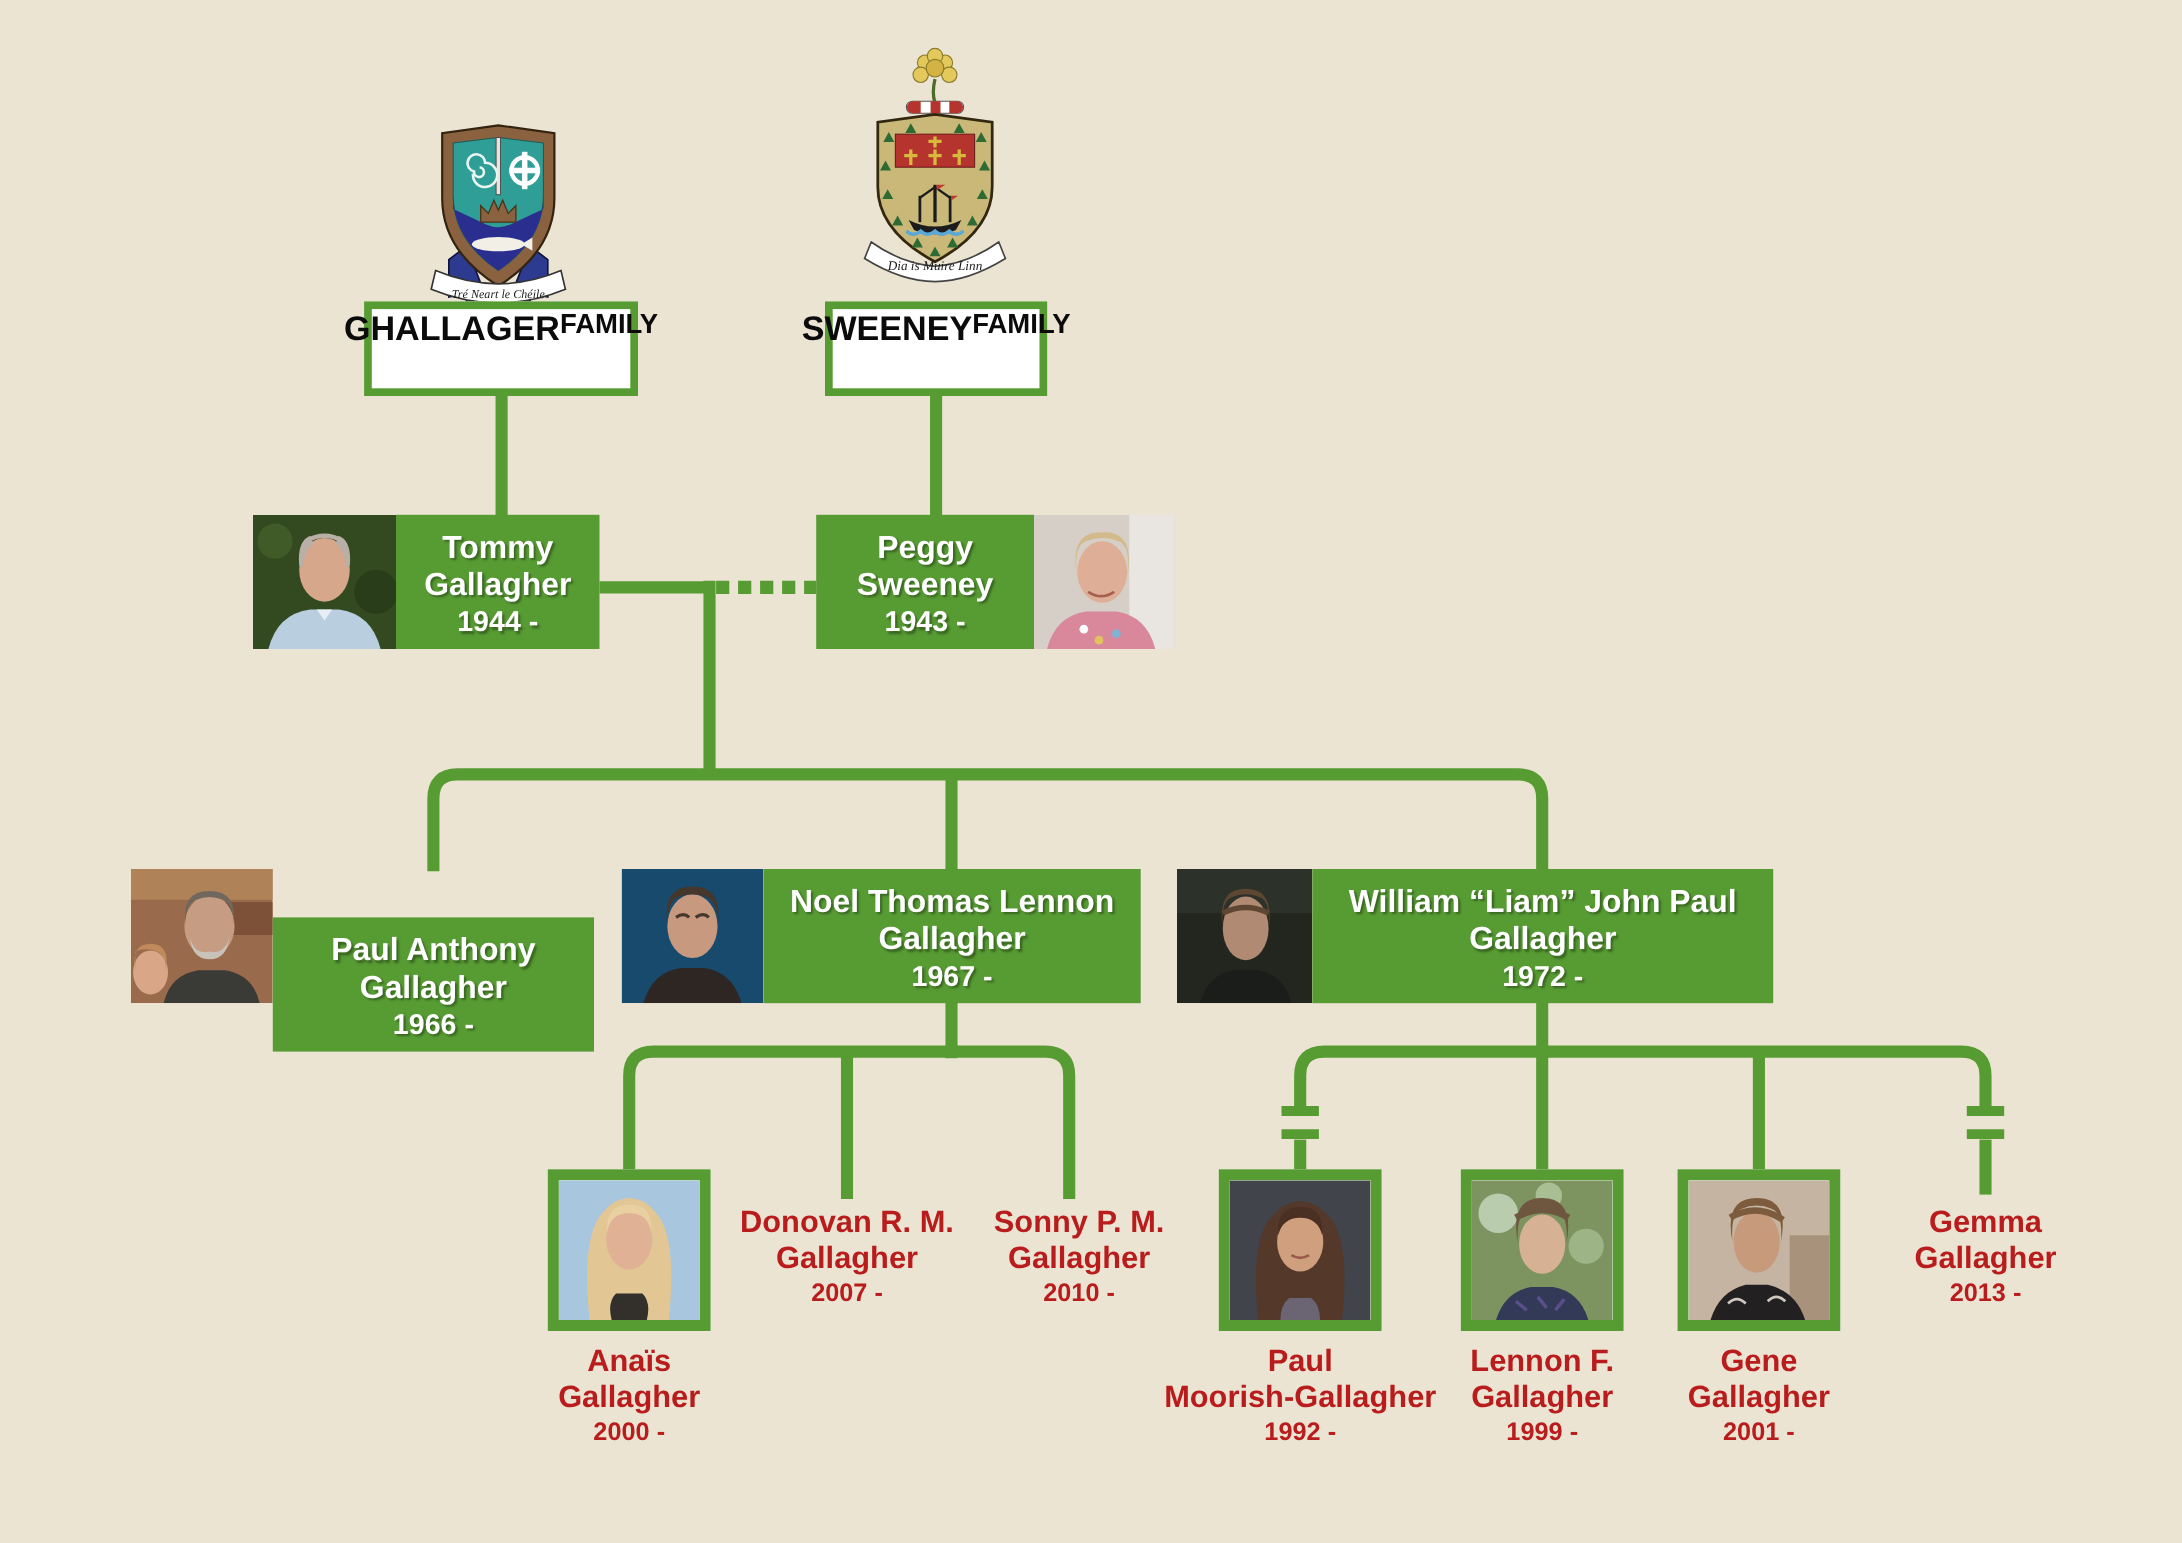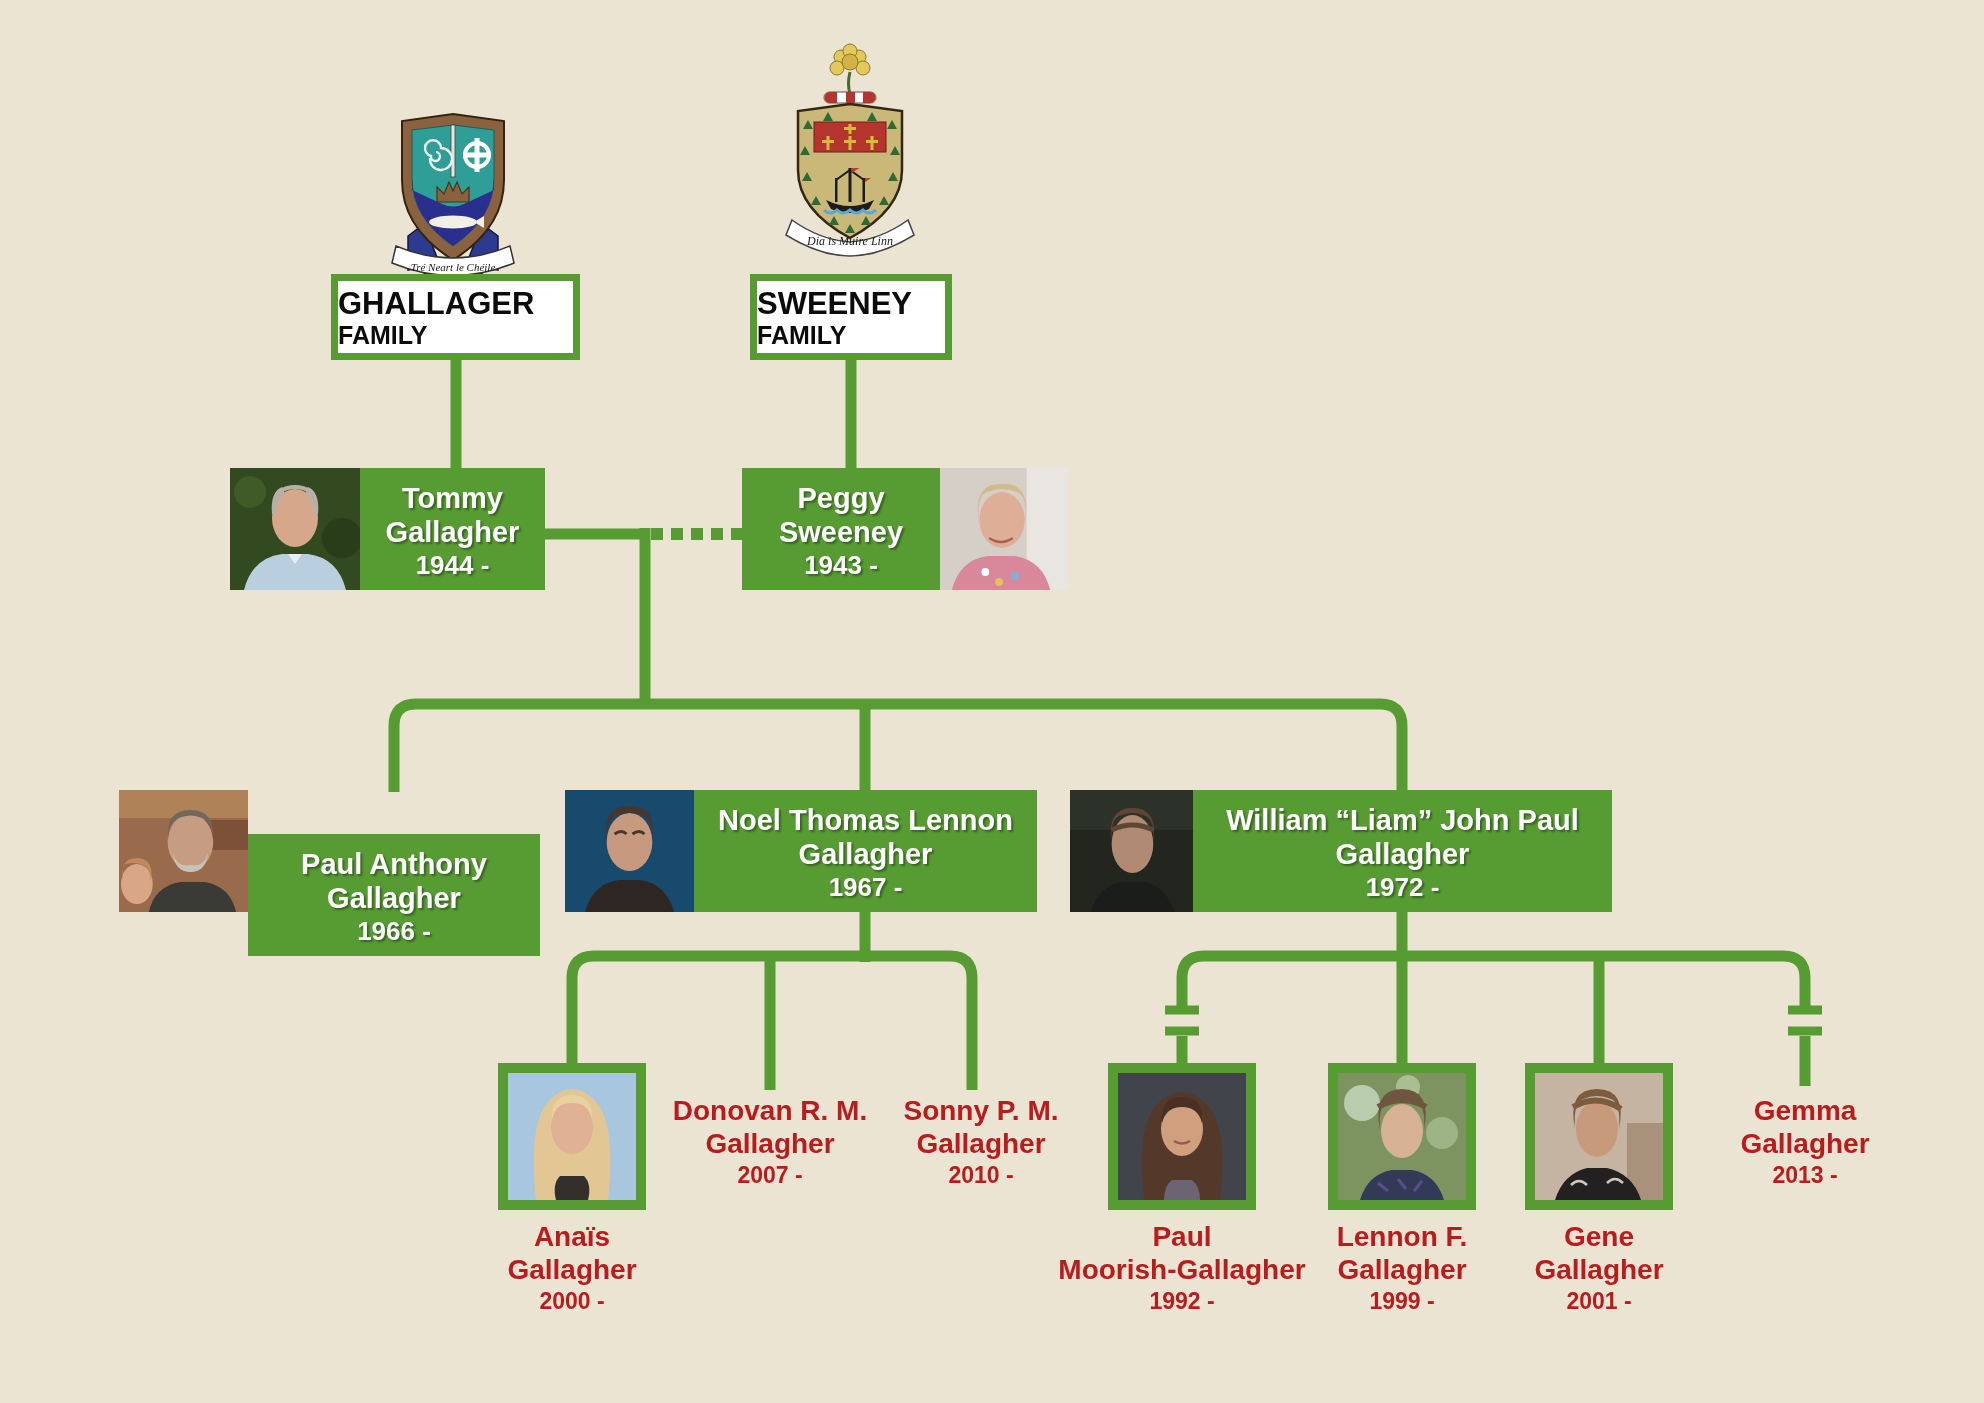--- a/index.html
+++ b/index.html
@@ -13,21 +13,21 @@
   
   .pcard{
     background:var(--green);color:#fff;display:flex;flex-direction:column;
     justify-content:center;text-align:center;box-sizing:border-box;
   }
   .pname{font-weight:bold;font-size:29px;line-height:34px;text-shadow:2px 2px 2px rgba(0,0,0,.35);}
   .pyear{font-weight:bold;font-size:26px;line-height:26px;margin-top:3px;text-shadow:2px 2px 2px rgba(0,0,0,.35);}
   
   .fambox{
     background:#ffffff;border:7px solid var(--green);box-sizing:border-box;
-    display:flex;flex-direction:column;justify-content:center;text-align:left;color:#0b0b0b;
+    display:flex;flex-direction:row;justify-content:center;text-align:left;color:#0b0b0b;
   }
   .fam1{font-weight:bold;font-size:31px;line-height:35px;}
   .fam2{font-weight:bold;font-size:25px;line-height:28px;}
   
   .photo{overflow:hidden;}
   .photo svg{display:block;width:100%;height:100%;}
   .frame{border:10px solid var(--green);box-sizing:border-box;background:#fff;}
   
   .cblock{width:300px;text-align:center;color:#b91c1c;}
   .cname{font-weight:bold;font-size:28px;line-height:33px;}

